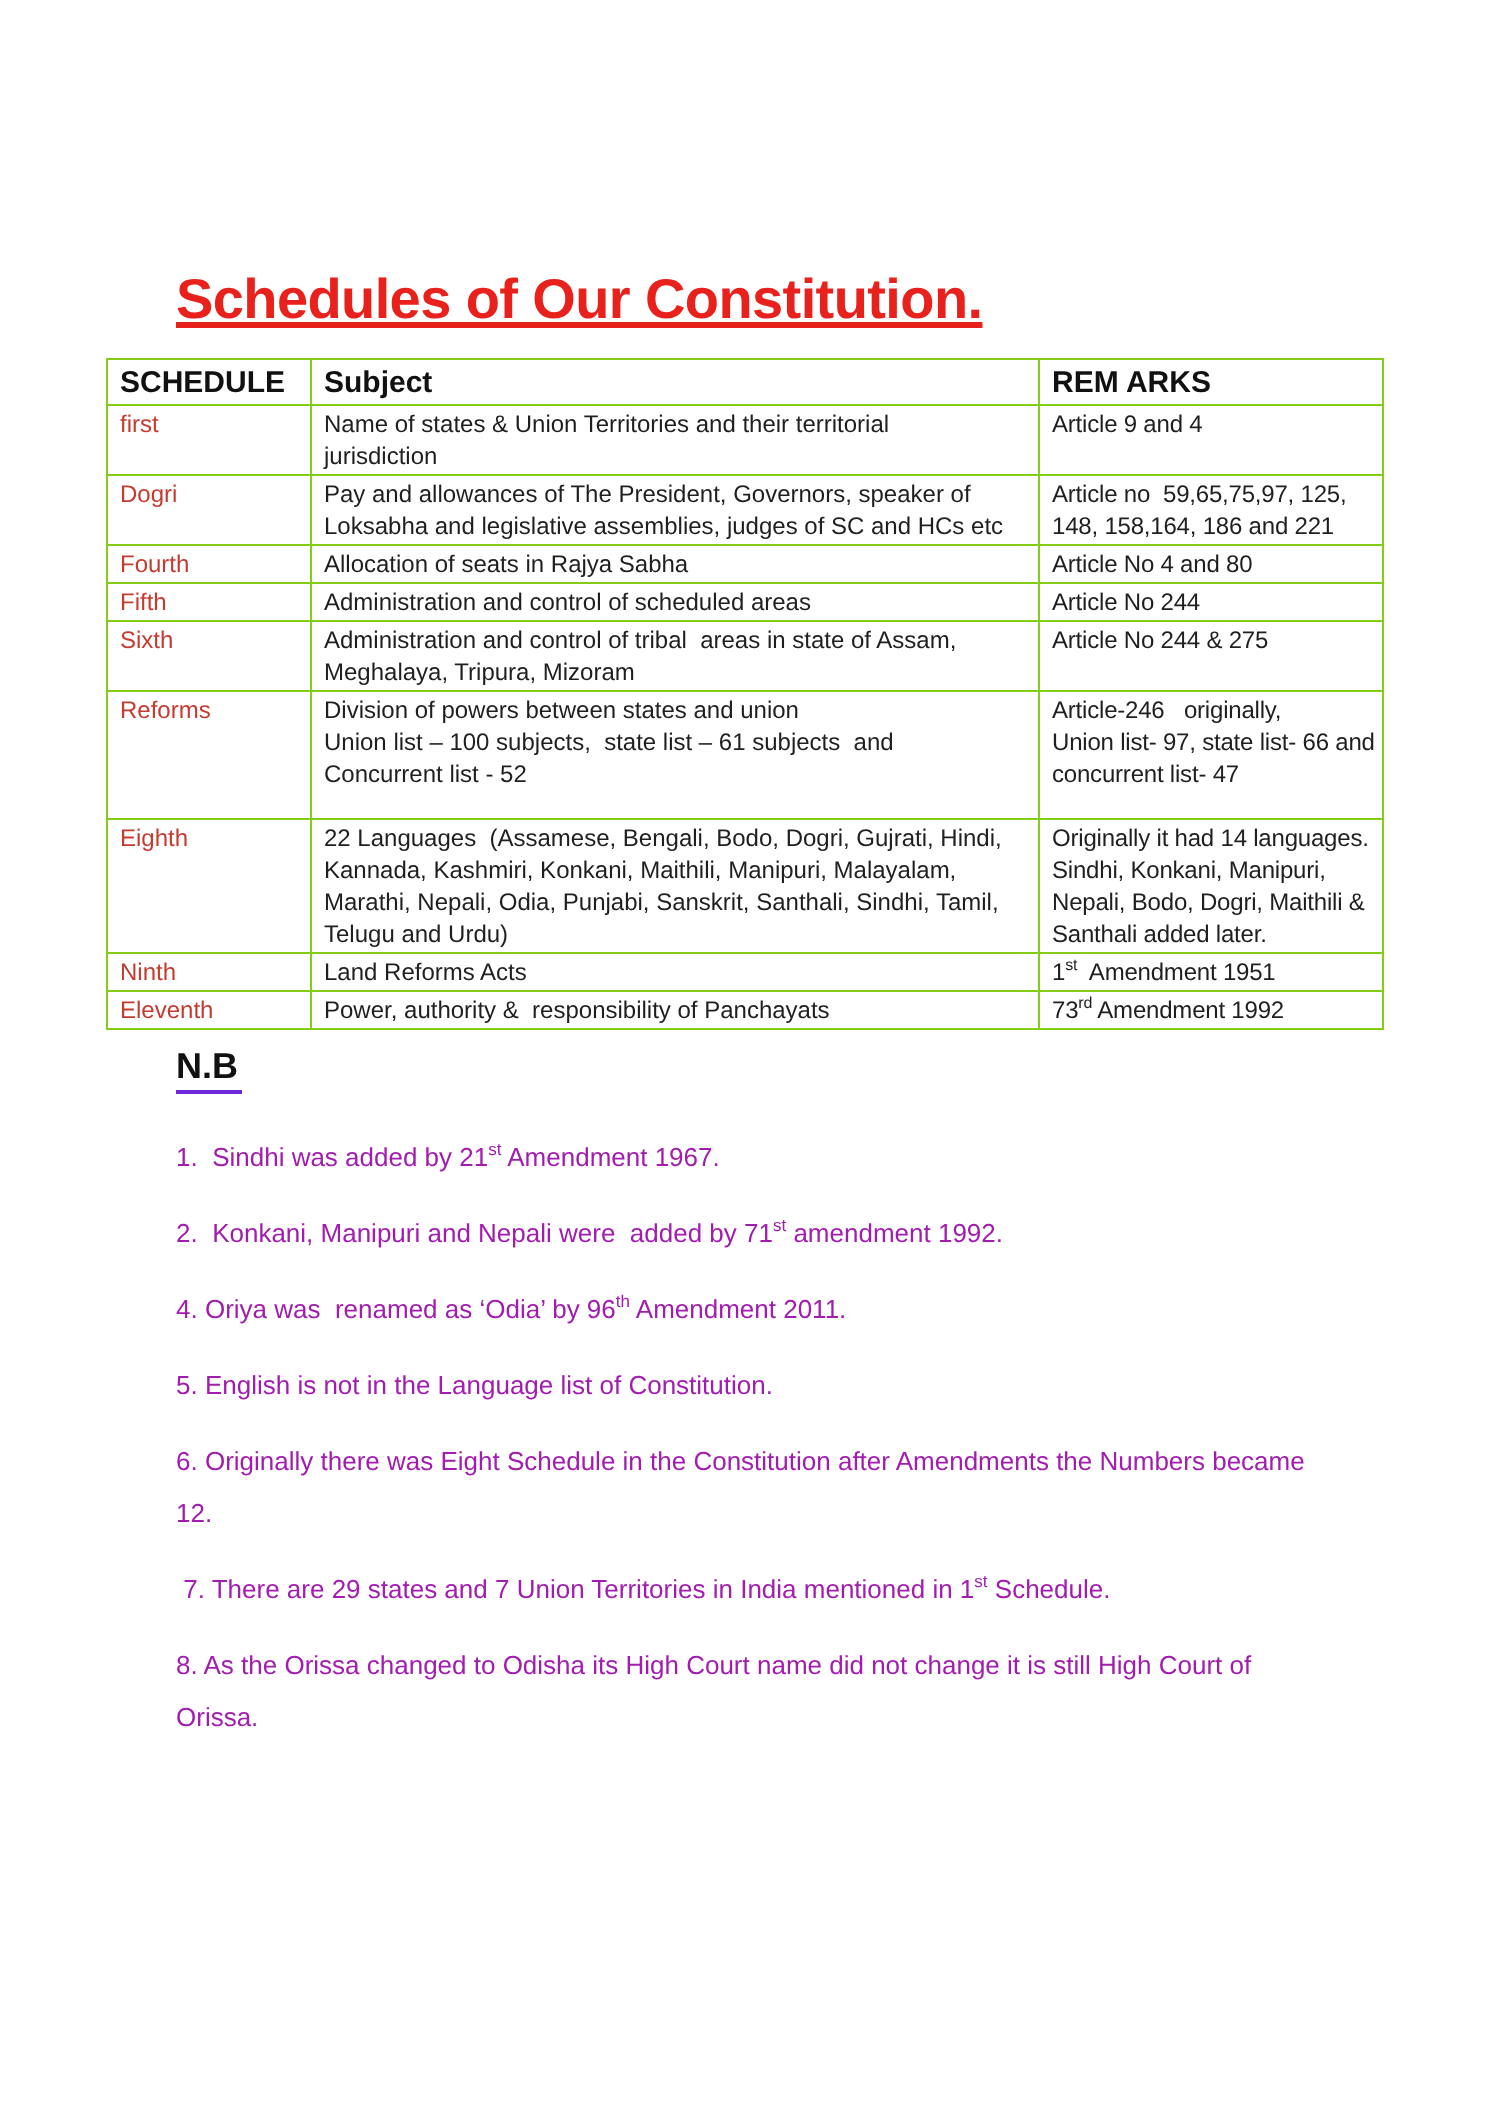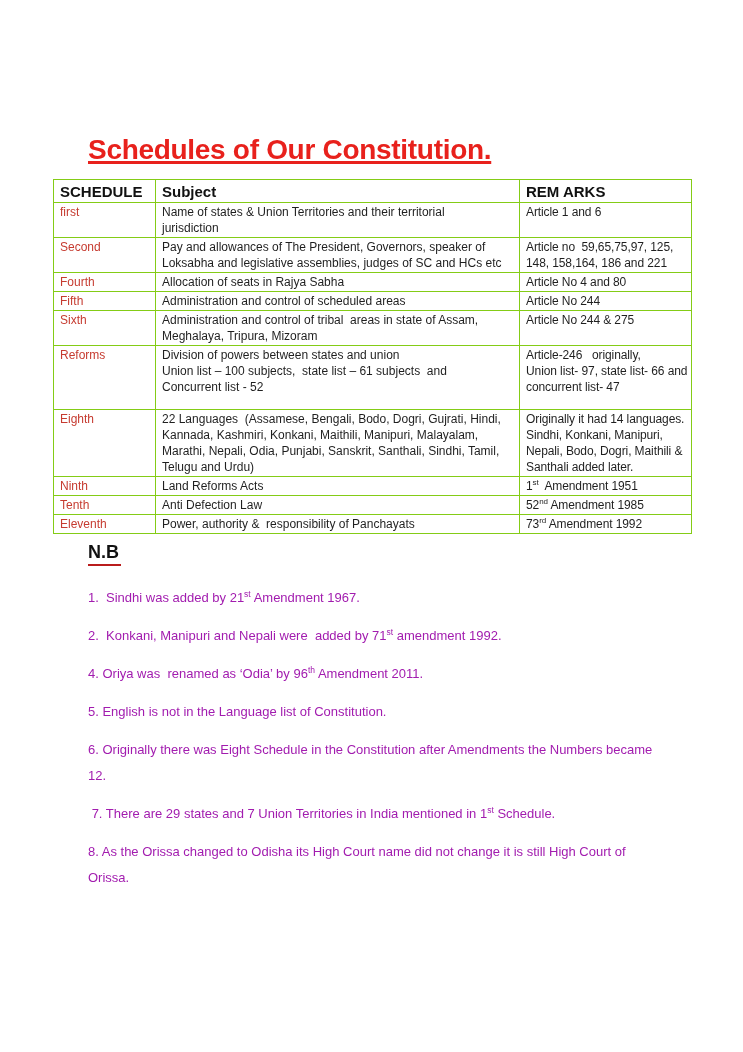--- a/index.html
+++ b/index.html
@@ -57,21 +57,21 @@
   sup { font-size: 8px; line-height: 0; vertical-align: super; }
 
   .nb-heading {
     margin: 8px 0 0 88px;
     font-size: 18px;
     font-weight: bold;
     color: #111;
   }
   .nb-heading .nb-text {
     display: inline-block;
-    border-bottom: 2px solid #b91c1c;
+    border-bottom: 2px solid #6d28d9;
     padding: 0 2px 1px 0;
   }
 
   .notes {
     margin: 19px 0 0 88px;
     width: 582px;
   }
   .notes p {
     margin: 12px 0 6px 0;
     font-size: 13px;
@@ -99,24 +99,24 @@
         <th>SCHEDULE</th>
         <th>Subject</th>
         <th>REM ARKS</th>
       </tr>
     </thead>
     <tbody>
       <tr>
         <td class="schedule-cell">first</td>
         <td class="subject-cell">Name of states &amp; Union Territories and their territorial
 jurisdiction</td>
-        <td class="remarks-cell">Article 1 and 6</td>
+        <td class="remarks-cell">Article 9 and 4</td>
       </tr>
       <tr>
-        <td class="schedule-cell">Second</td>
+        <td class="schedule-cell">Dogri</td>
         <td class="subject-cell">Pay and allowances of The President, Governors, speaker of
 Loksabha and legislative assemblies, judges of SC and HCs etc</td>
         <td class="remarks-cell">Article no  59,65,75,97, 125,
 148, 158,164, 186 and 221</td>
       </tr>
       <tr>
         <td class="schedule-cell">Fourth</td>
         <td class="subject-cell">Allocation of seats in Rajya Sabha</td>
         <td class="remarks-cell">Article No 4 and 80</td>
       </tr>
@@ -150,25 +150,20 @@
 Sindhi, Konkani, Manipuri,
 Nepali, Bodo, Dogri, Maithili &amp;
 Santhali added later.</td>
       </tr>
       <tr>
         <td class="schedule-cell">Ninth</td>
         <td class="subject-cell">Land Reforms Acts</td>
         <td class="remarks-cell">1<sup>st</sup>  Amendment 1951</td>
       </tr>
       <tr>
-        <td class="schedule-cell">Tenth</td>
-        <td class="subject-cell">Anti Defection Law</td>
-        <td class="remarks-cell">52<sup>nd</sup> Amendment 1985</td>
-      </tr>
-      <tr>
         <td class="schedule-cell">Eleventh</td>
         <td class="subject-cell">Power, authority &amp;  responsibility of Panchayats</td>
         <td class="remarks-cell">73<sup>rd</sup> Amendment 1992</td>
       </tr>
     </tbody>
   </table>
 
   <h2 class="nb-heading"><span class="nb-text">N.B</span></h2>
 
   <div class="notes">

